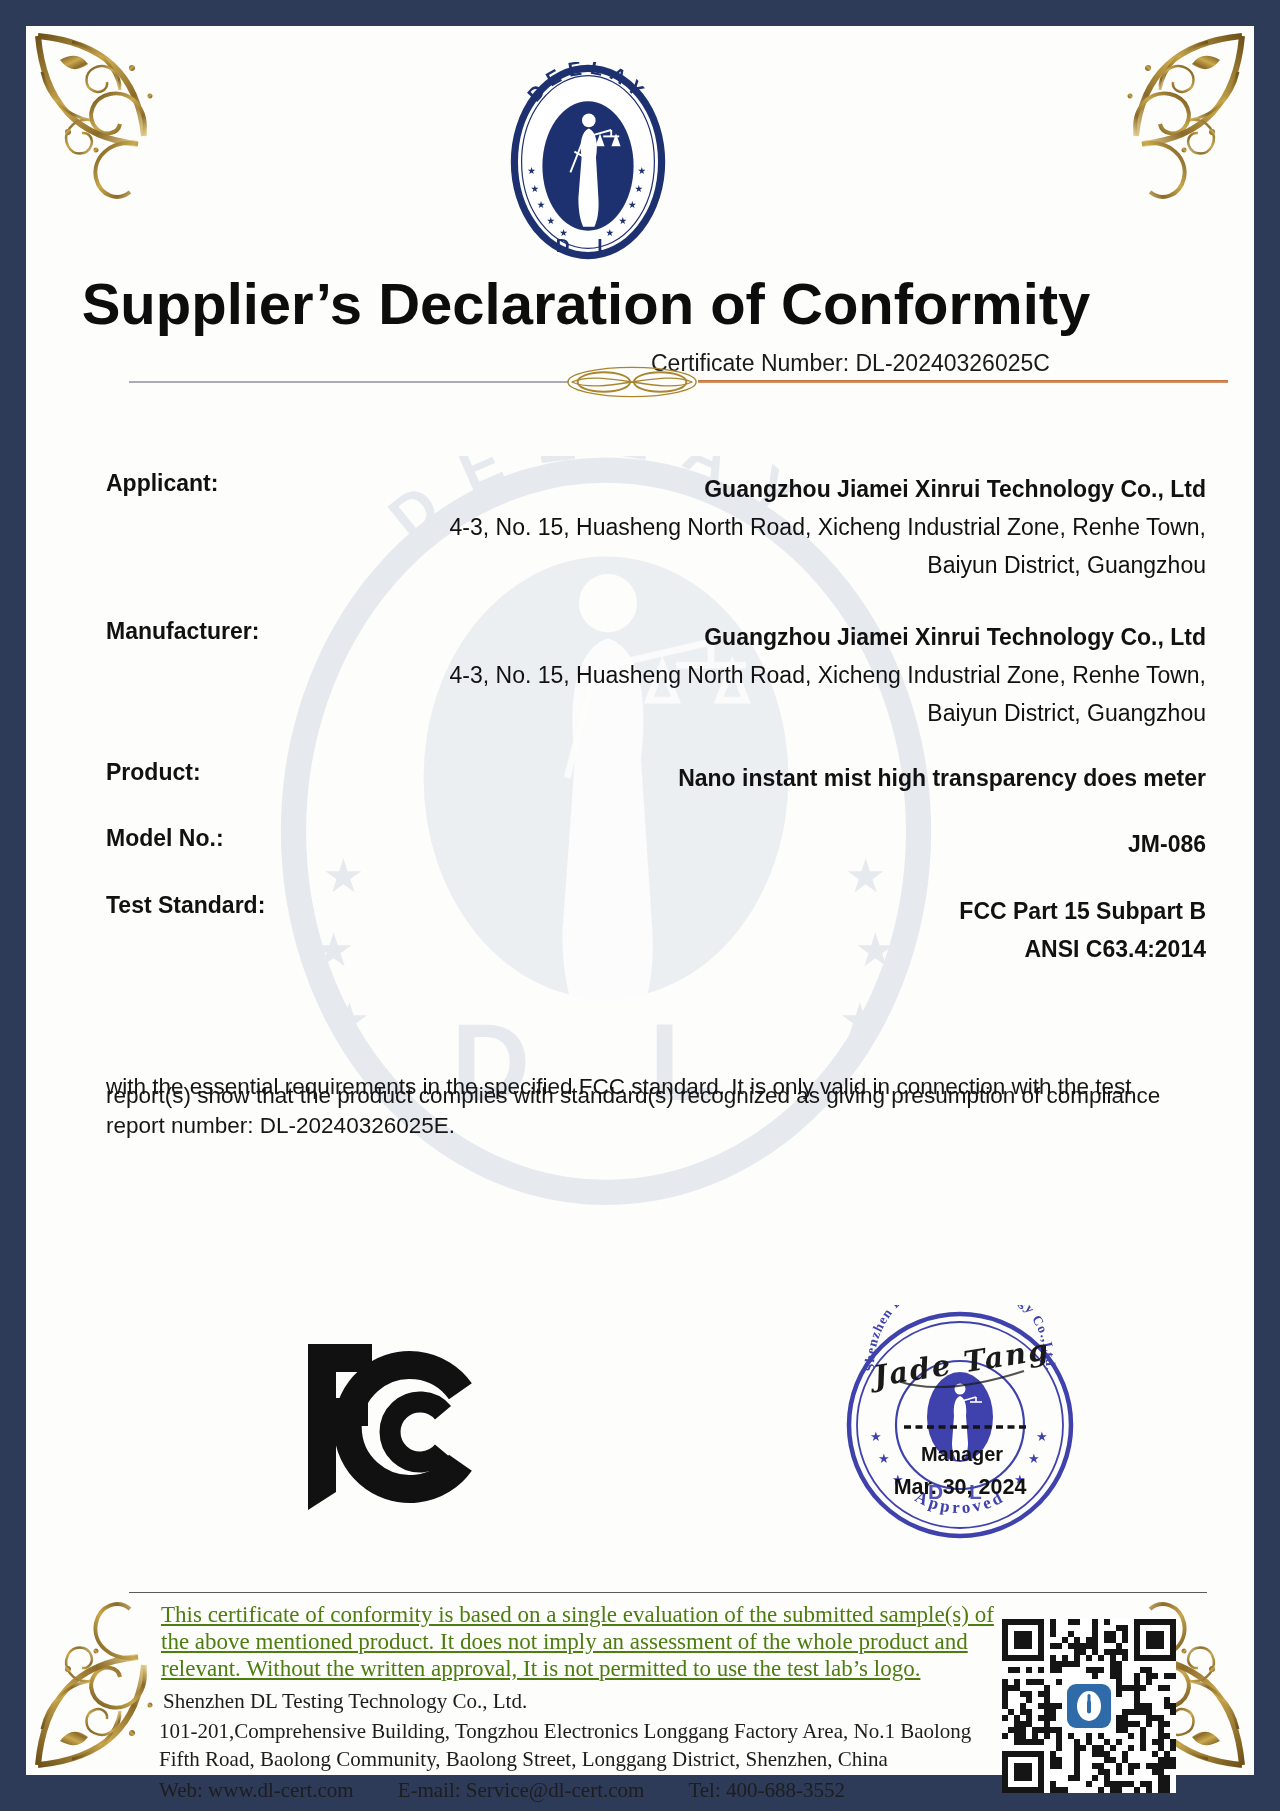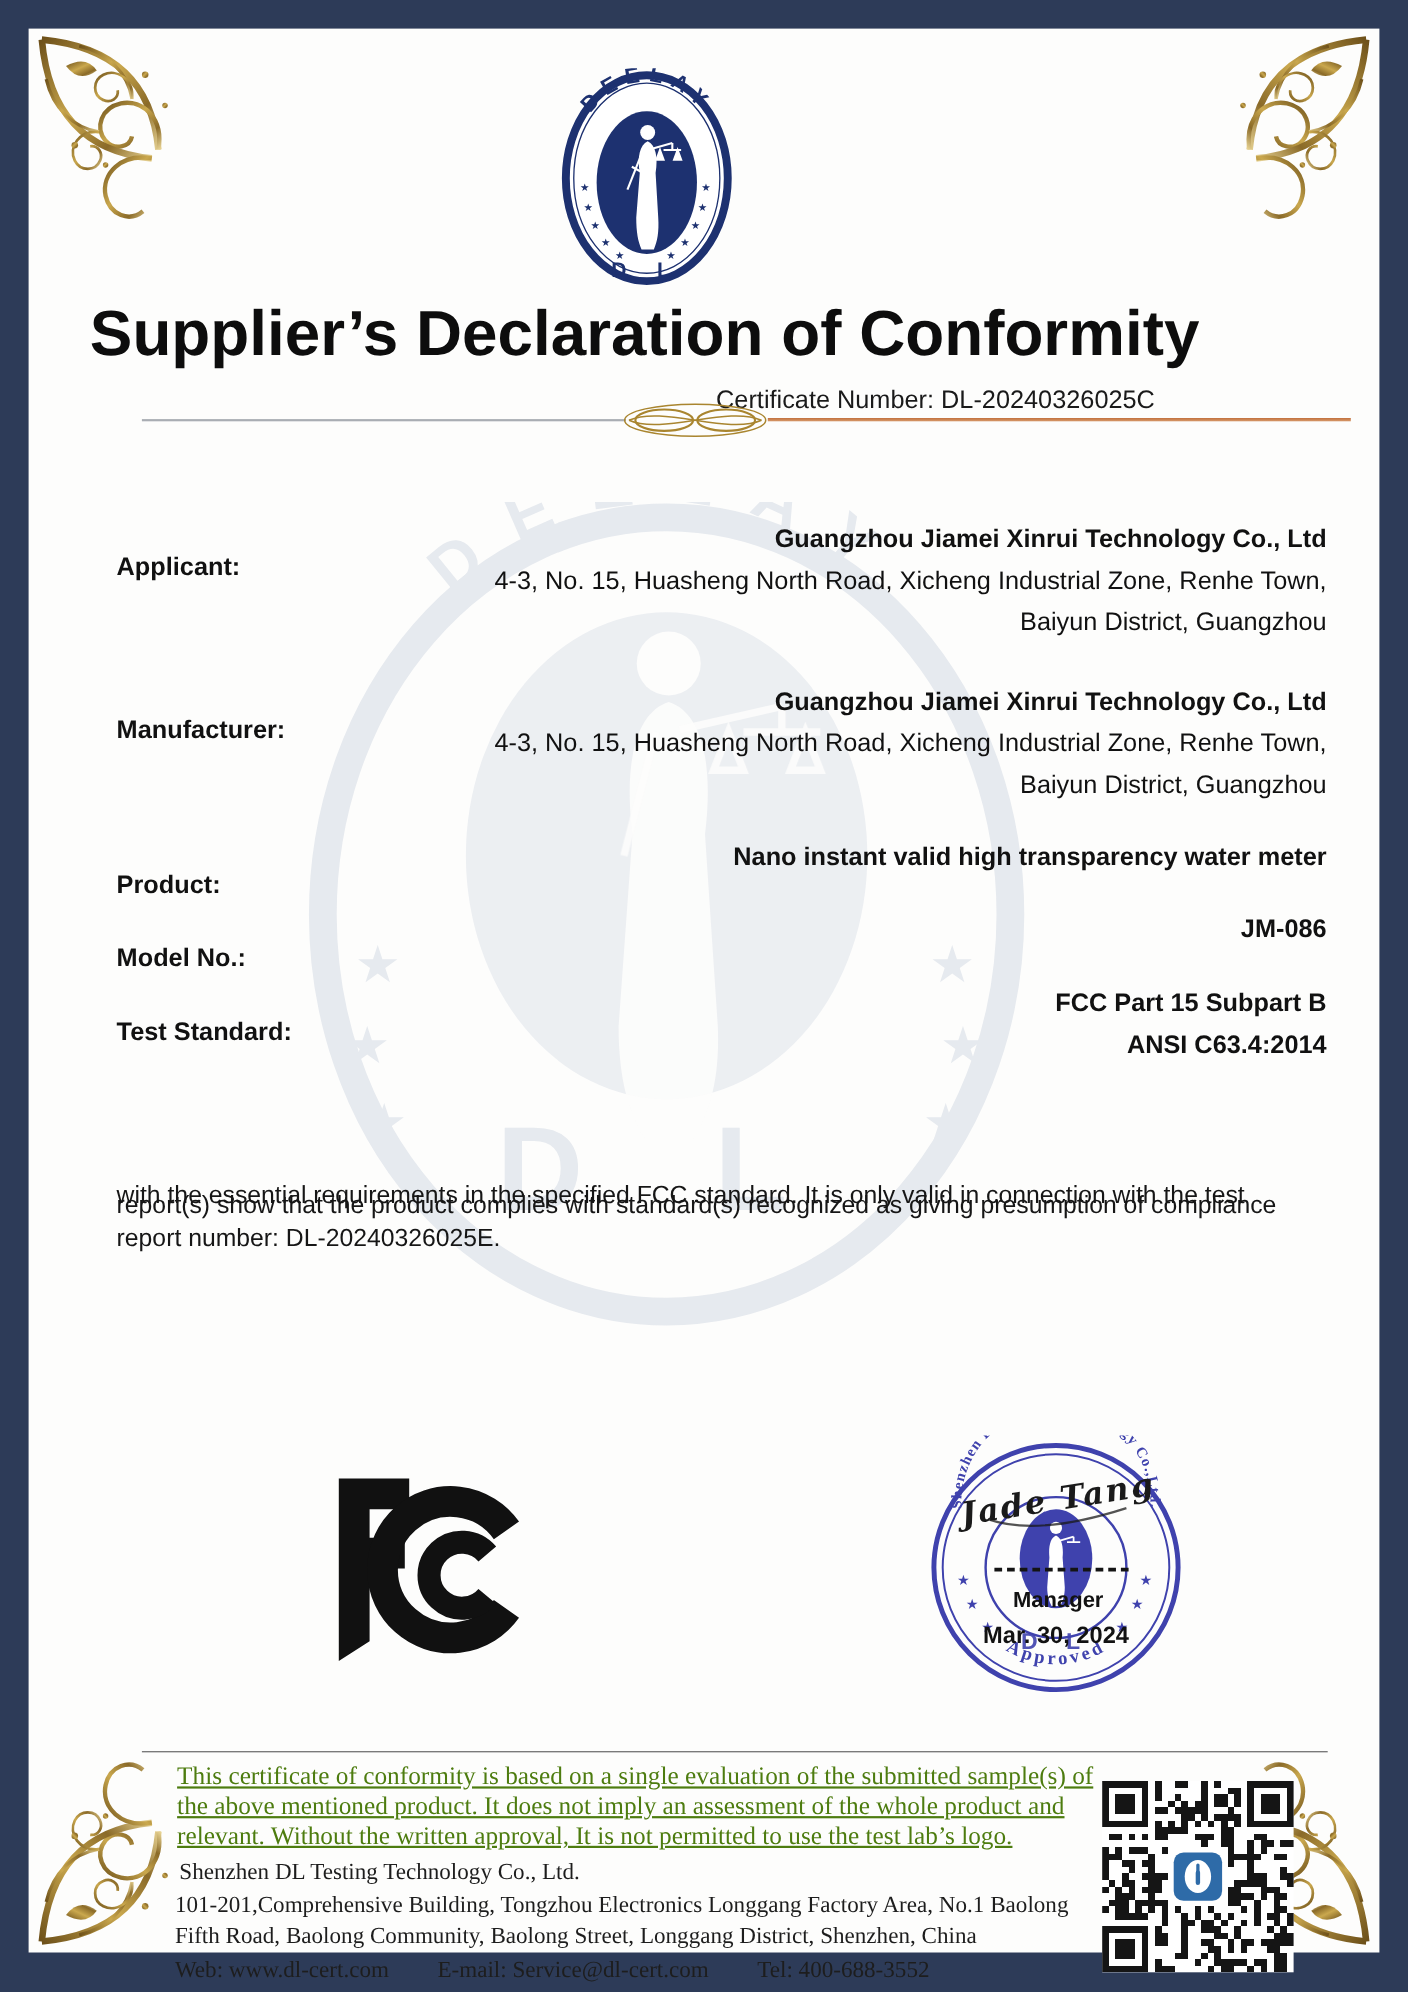--- a/index.html
+++ b/index.html
@@ -30,21 +30,21 @@
   
   #cert-number{
     position:absolute;left:625px;top:324px;font-size:23px;color:#1a1a1a;
     white-space:nowrap;
   }
   #rule-left{position:absolute;left:103px;top:355px;width:440px;height:2px;background:#a9adb3;}
   #rule-right{position:absolute;left:672px;top:354px;width:530px;height:3px;background:linear-gradient(#c1703e,#d79a6a);}
   #knot{position:absolute;left:538px;top:338px;width:136px;height:36px;color:#a9852f;}
   
   .frow{position:absolute;left:80px;width:1100px;font-size:23px;color:#111;}
-  .frow .lab{position:absolute;left:0;top:0;font-weight:700;margin-top:32px;}
+  .frow .lab{position:absolute;left:0;top:0;font-weight:700;}
   .frow .val{margin-left:183px;line-height:38px;text-align:right;}
   .b{font-weight:700;}
   
   .bodyline{position:absolute;left:80px;width:1100px;font-size:22.5px;color:#161616;white-space:nowrap;}
   
   #fcc{position:absolute;left:262px;top:1314px;width:200px;height:172px;color:#111;}
   
   #stamp{position:absolute;left:814px;top:1279px;width:240px;height:240px;color:#3f42ad;}
   
   #footer-sep{position:absolute;left:103px;top:1566px;width:1078px;height:1px;background:#5a5a5a;}
@@ -194,21 +194,21 @@
       <span class="lab">Manufacturer:</span>
       <div class="val">
         <div class="b">Guangzhou Jiamei Xinrui Technology Co., Ltd</div>
         <div>4-3, No. 15, Huasheng North Road, Xicheng Industrial Zone, Renhe Town,</div>
         <div>Baiyun District, Guangzhou</div>
       </div>
     </div>
 
     <div class="frow" style="top:733px;">
       <span class="lab">Product:</span>
-      <div class="val b">Nano instant valid high transparency water meter</div>
+      <div class="val b">Nano instant mist high transparency does meter</div>
     </div>
 
     <div class="frow" style="top:799px;">
       <span class="lab">Model No.:</span>
       <div class="val b">JM-086</div>
     </div>
 
     <div class="frow" style="top:866px;">
       <span class="lab">Test Standard:</span>
       <div class="val">

